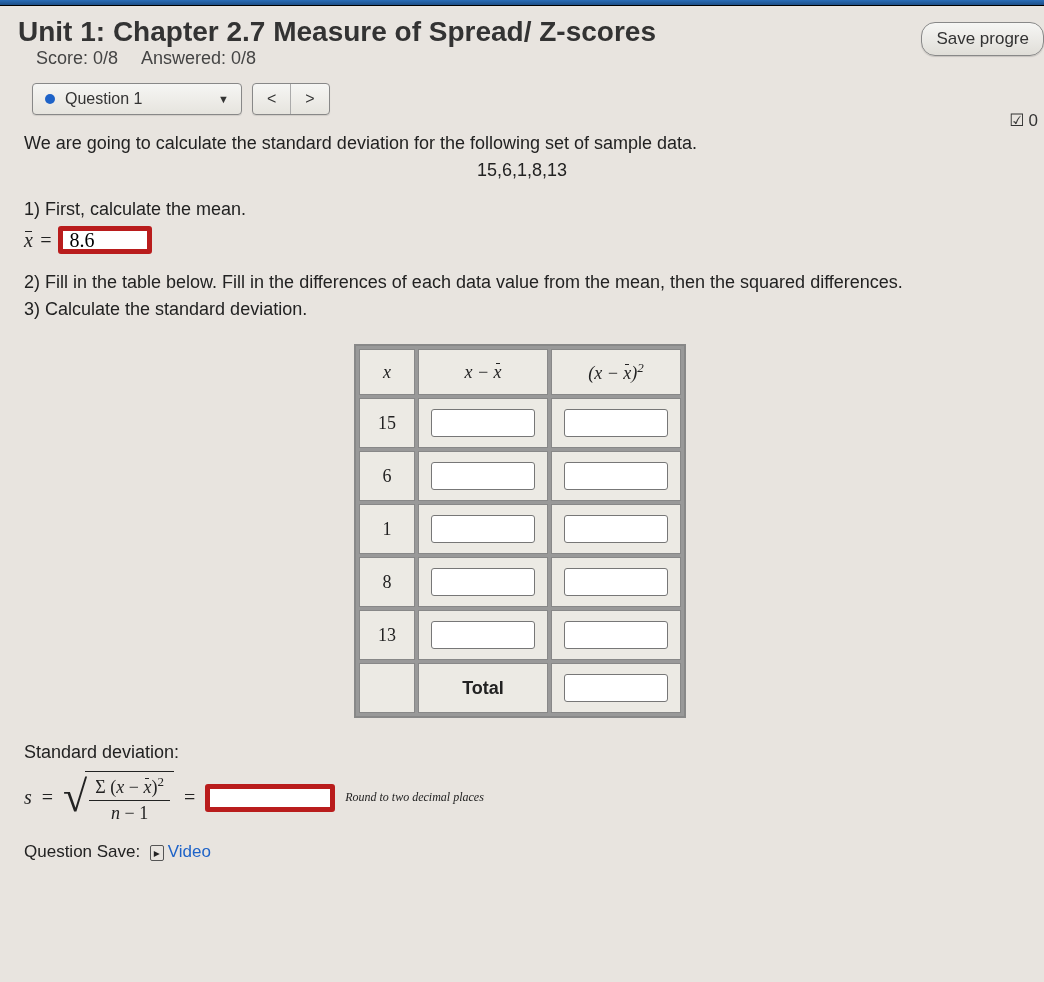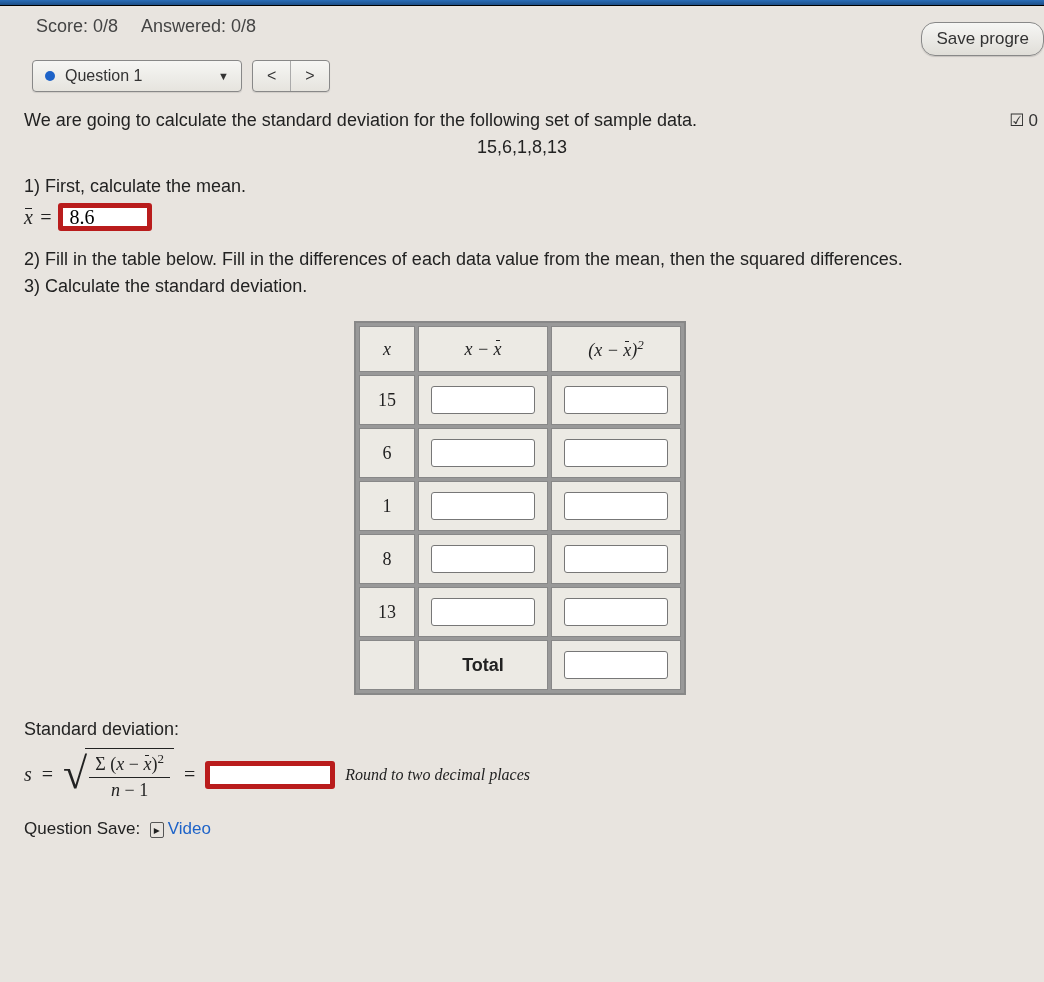--- a/index.html
+++ b/index.html
@@ -140,33 +140,34 @@
   .bar-over::before { content:""; position:absolute; top:1px; left:2px; right:2px; height:1px; background:#222; }
   .sup { font-size: 13px; vertical-align: super; }
   .std-label { font-size: 18px; margin-top: 10px; }
   .formula-row { display:flex; align-items:center; gap:10px; margin-top:8px; font-family: Georgia, serif; font-size: 20px; }
   .formula-row .ital { font-style: italic; }
   .sqrt-box { display:flex; align-items:center; }
   .radical { font-size: 44px; line-height: 0.7; }
   .frac { display:inline-flex; flex-direction:column; align-items:center; border-top:1.5px solid #222; margin-left:-2px; padding: 2px 4px 0 4px; }
   .frac .num { border-bottom:1.5px solid #222; padding: 0 6px 2px; font-size:18px; }
   .frac .den { padding-top:2px; font-size:18px; }
-  .round-note { font-style: italic; font-size: 16px; }
+  .round-note { font-style: italic; font-size: 12px; }
   .help-row { margin-top: 18px; font-size: 17px; }
   .help-row a { color: #1e63c8; text-decoration: none; }
   .play-icon { display:inline-block; border:1px solid #555; border-radius:2px; padding:0 3px; font-size:12px; vertical-align: middle; margin-right:4px; }
   .play-icon::before { content:"▸"; }
 </style>
 </head>
 <body>
 
 <div class="top-strip"></div>
 
 <div class="header-row">
   <div>
+    <div class="unit-title">Unit 1: Chapter 2.7 Measure of Spread/ Z-scores</div>
     <div class="score-row">
       <span>Score: 0/8</span>
       <span class="ans">Answered: 0/8</span>
     </div>
   </div>
   <button class="save-btn">Save progre</button>
 </div>
 
 <div class="bar-row">
   <div class="q-select">

